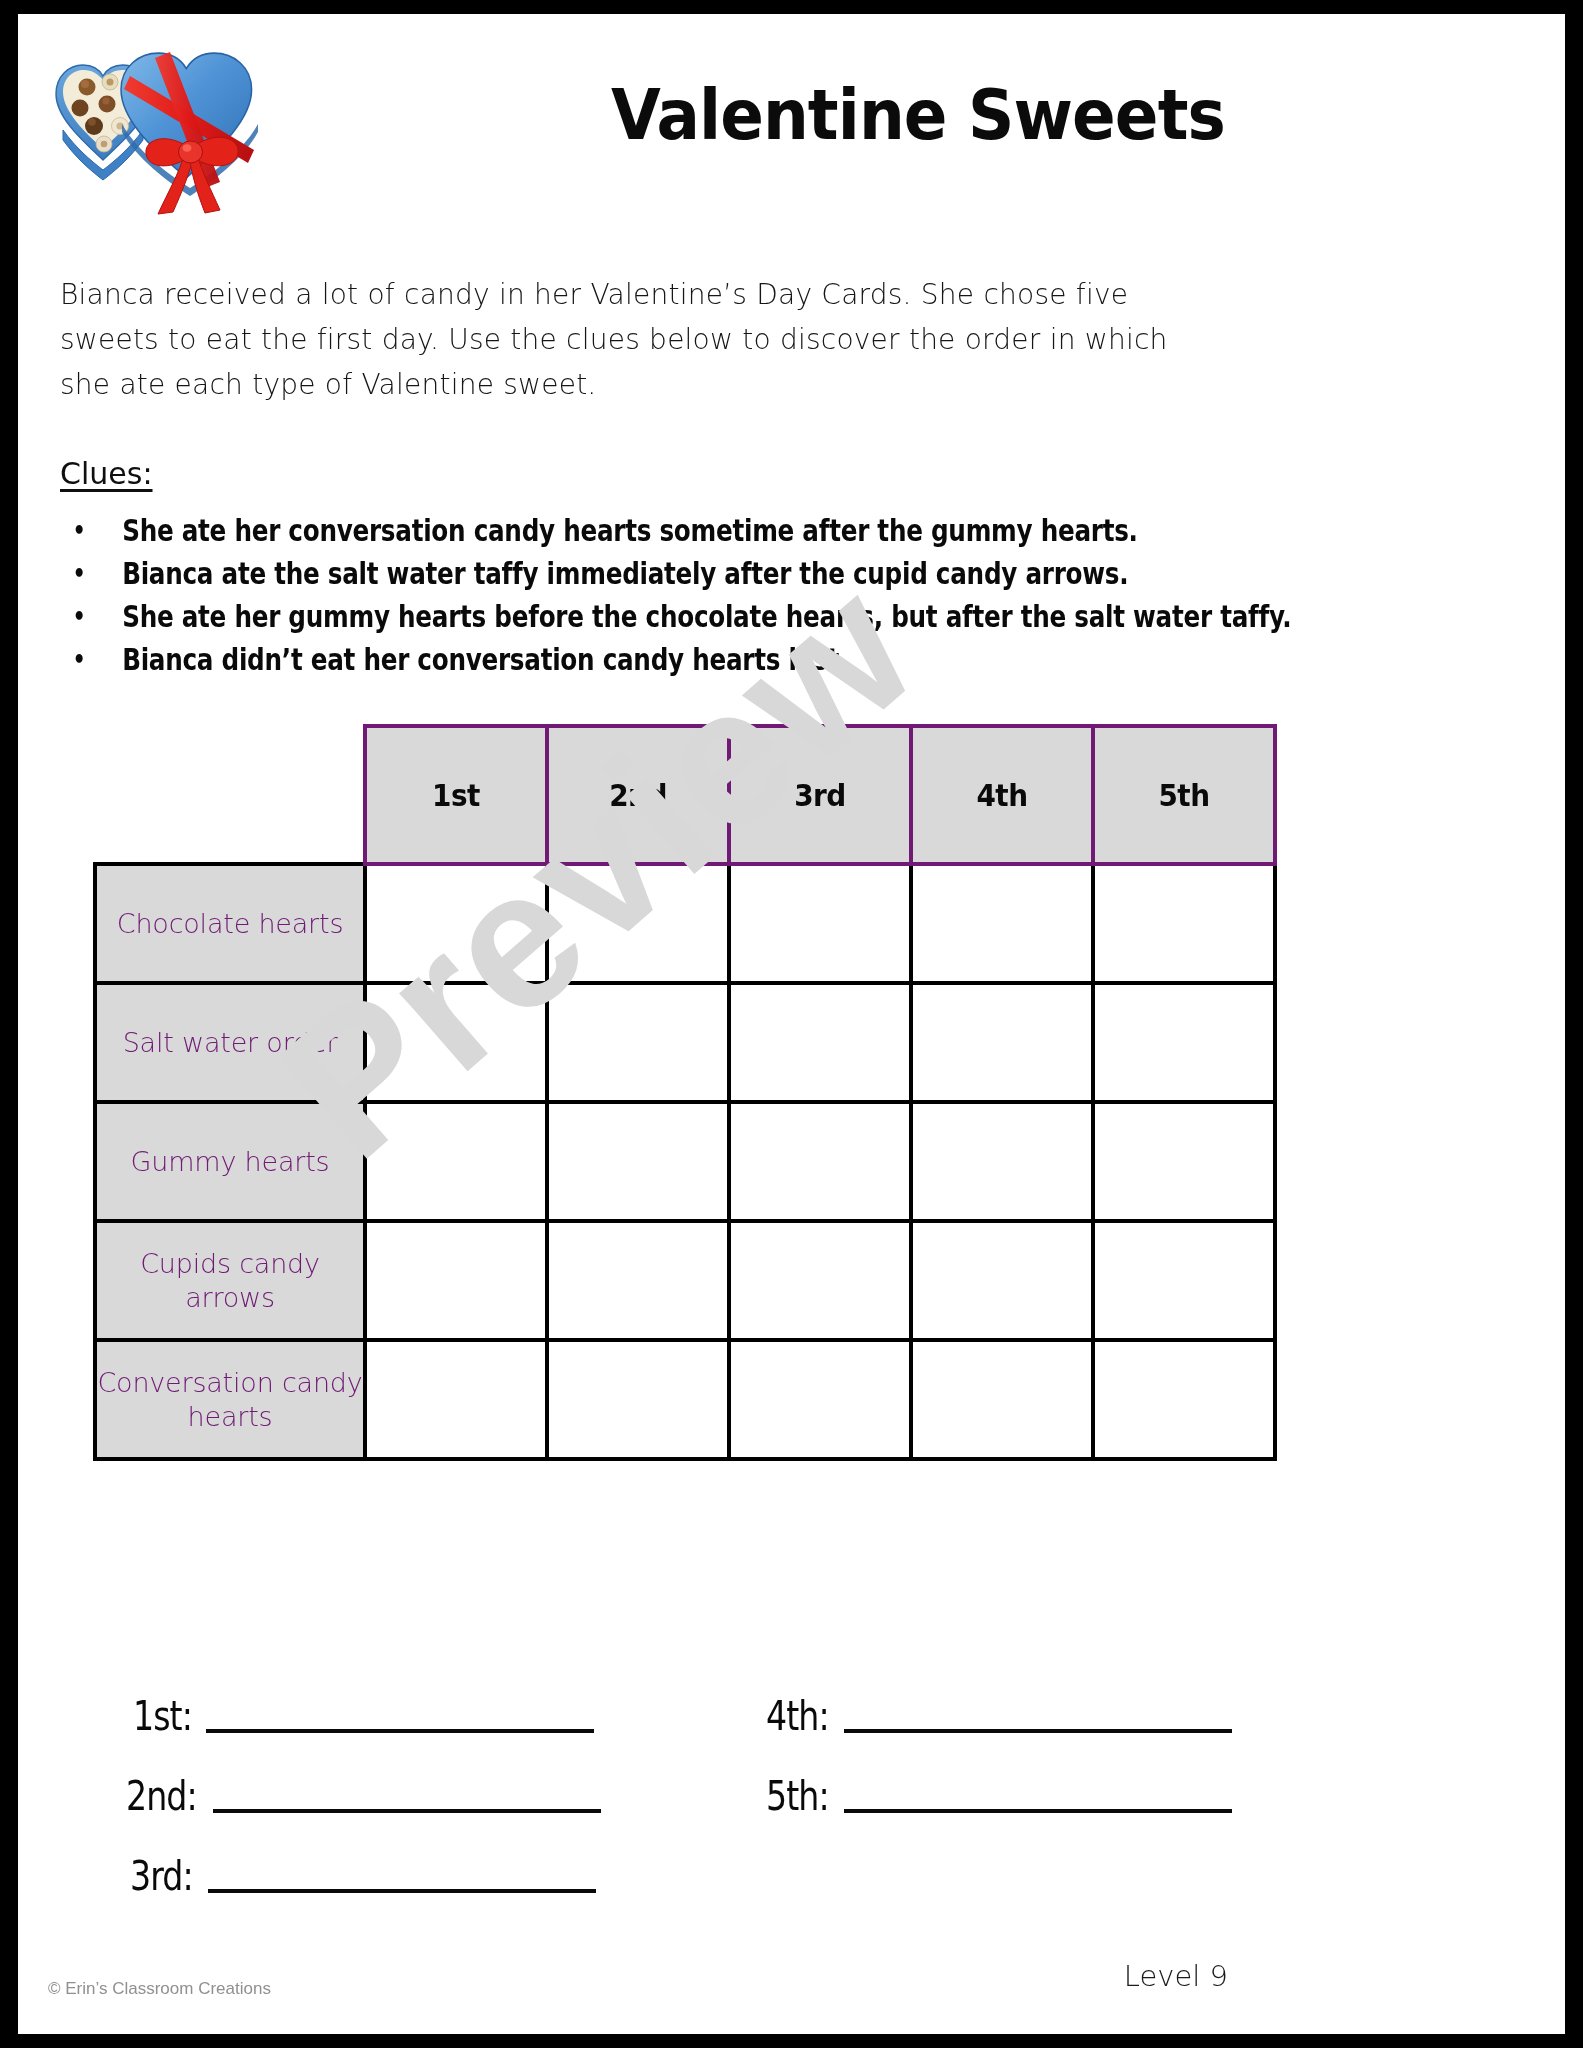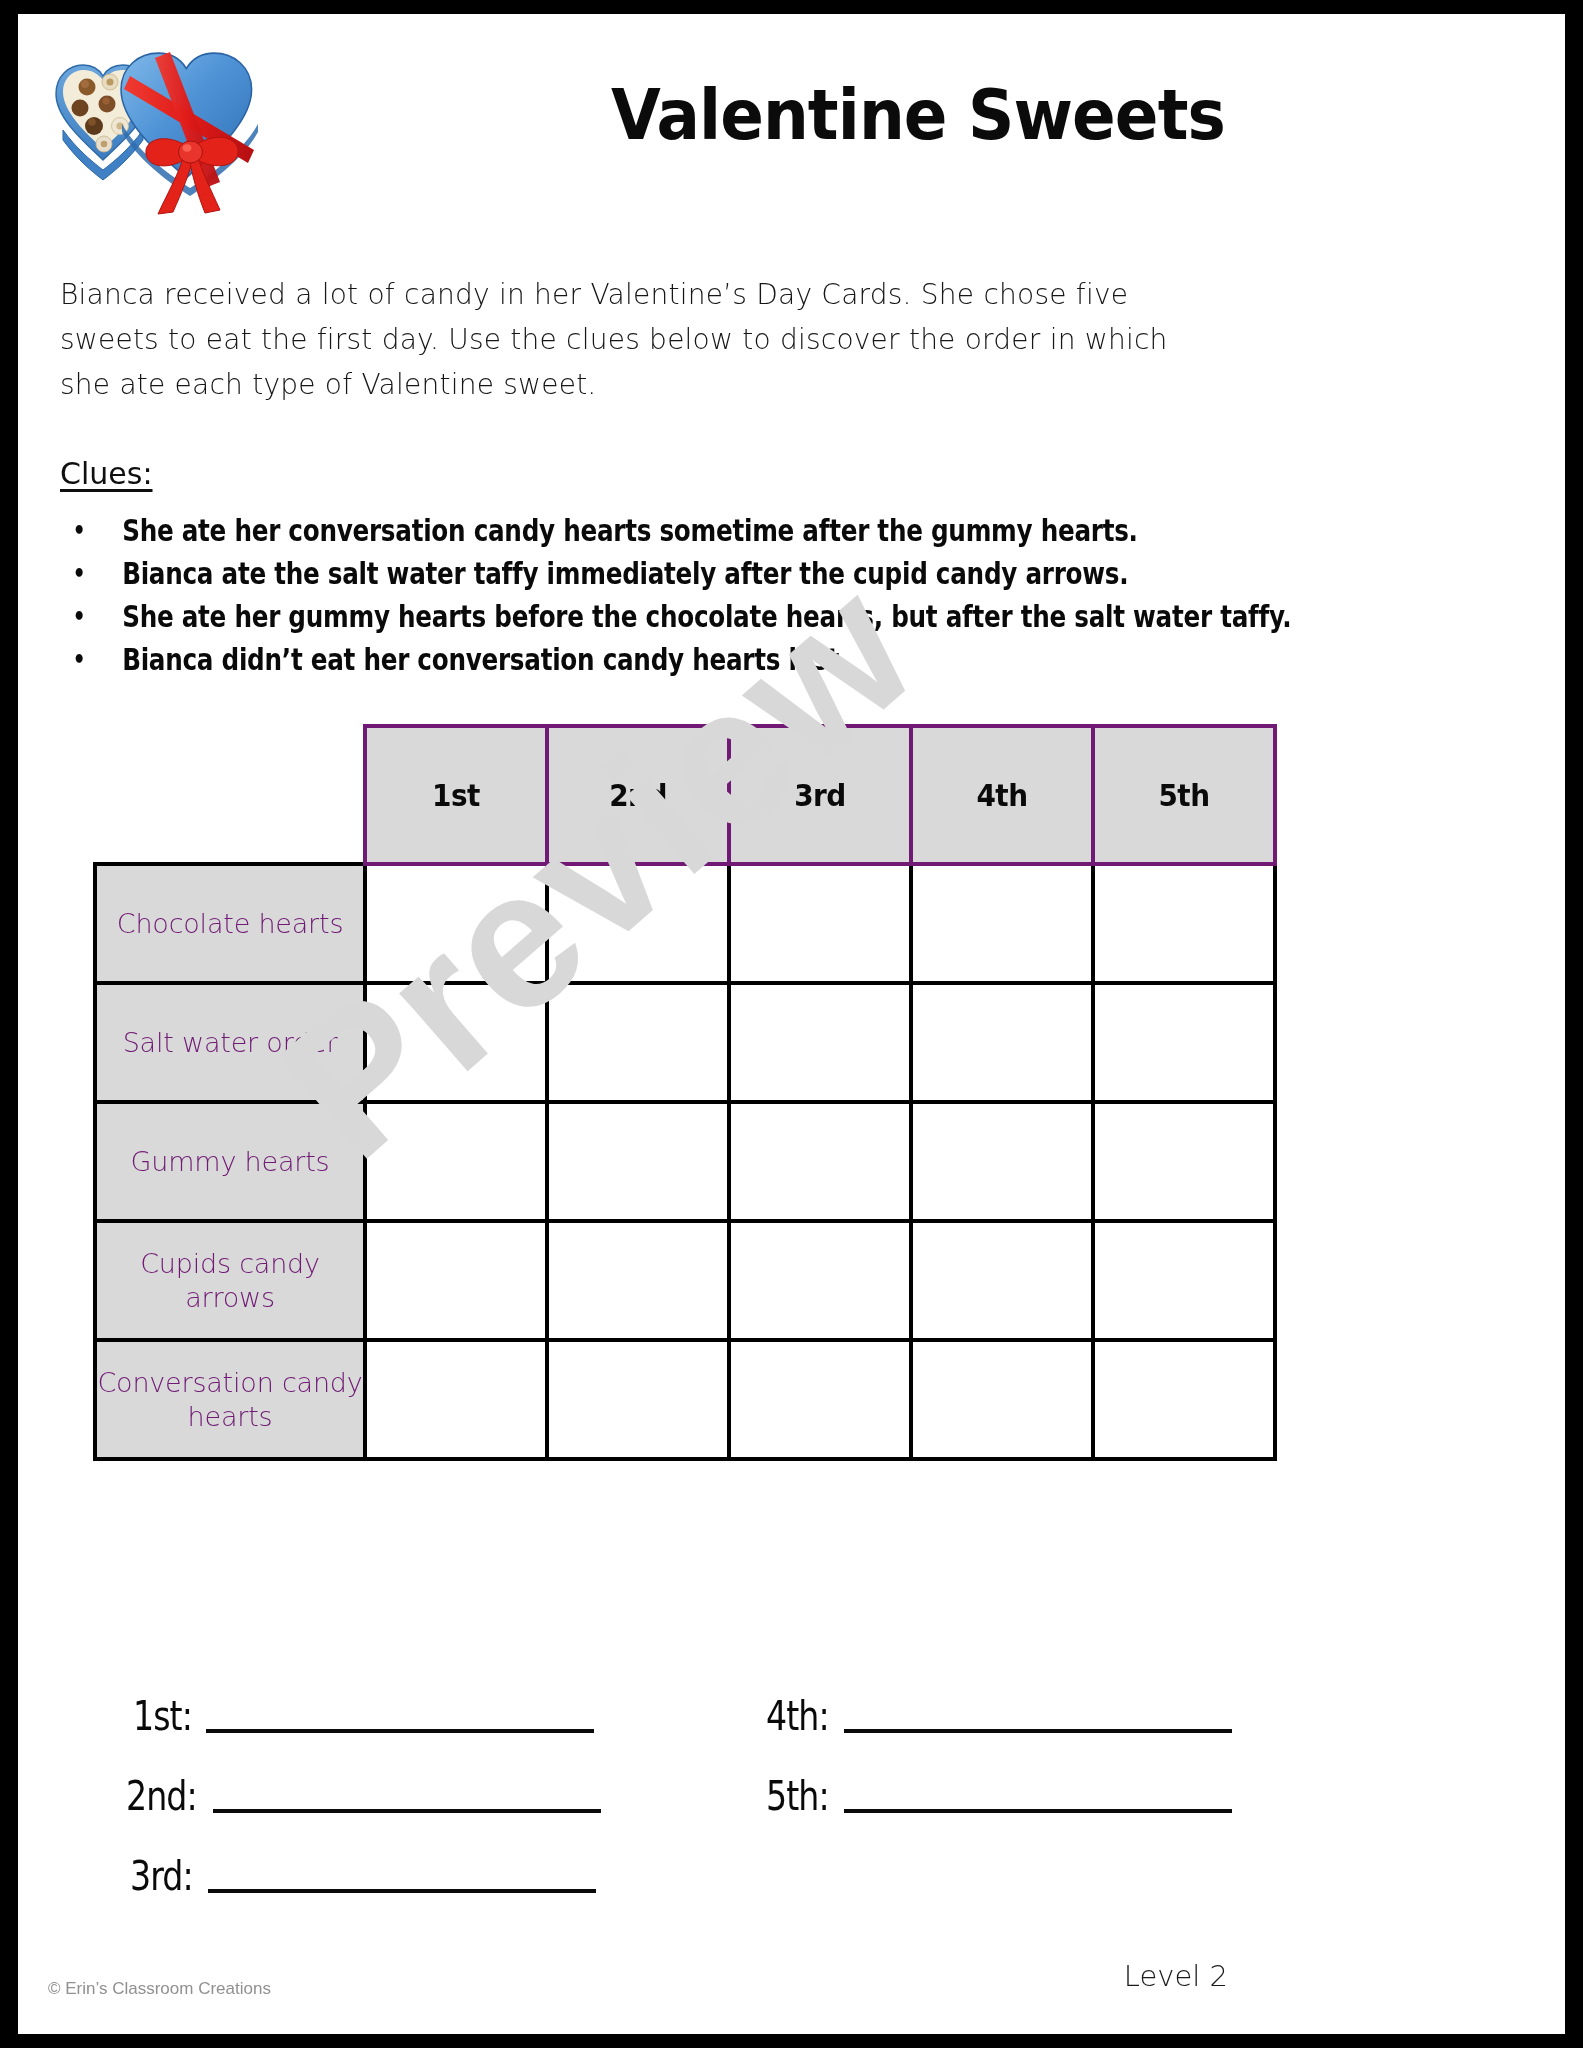--- a/index.html
+++ b/index.html
@@ -441,17 +441,17 @@
             <span class="ans-line"></span>
           </div>
           <div class="ans-row">
             <span class="ans-label">5th:</span>
             <span class="ans-line"></span>
           </div>
         </div>
       </div>
 
       <div id="footer-left">© Erin’s Classroom Creations</div>
-      <div id="footer-right">Level 2</div>
+      <div id="footer-right">Level 9</div>
 
     </div>
   </div>
 </div>
 
 </body></html>

